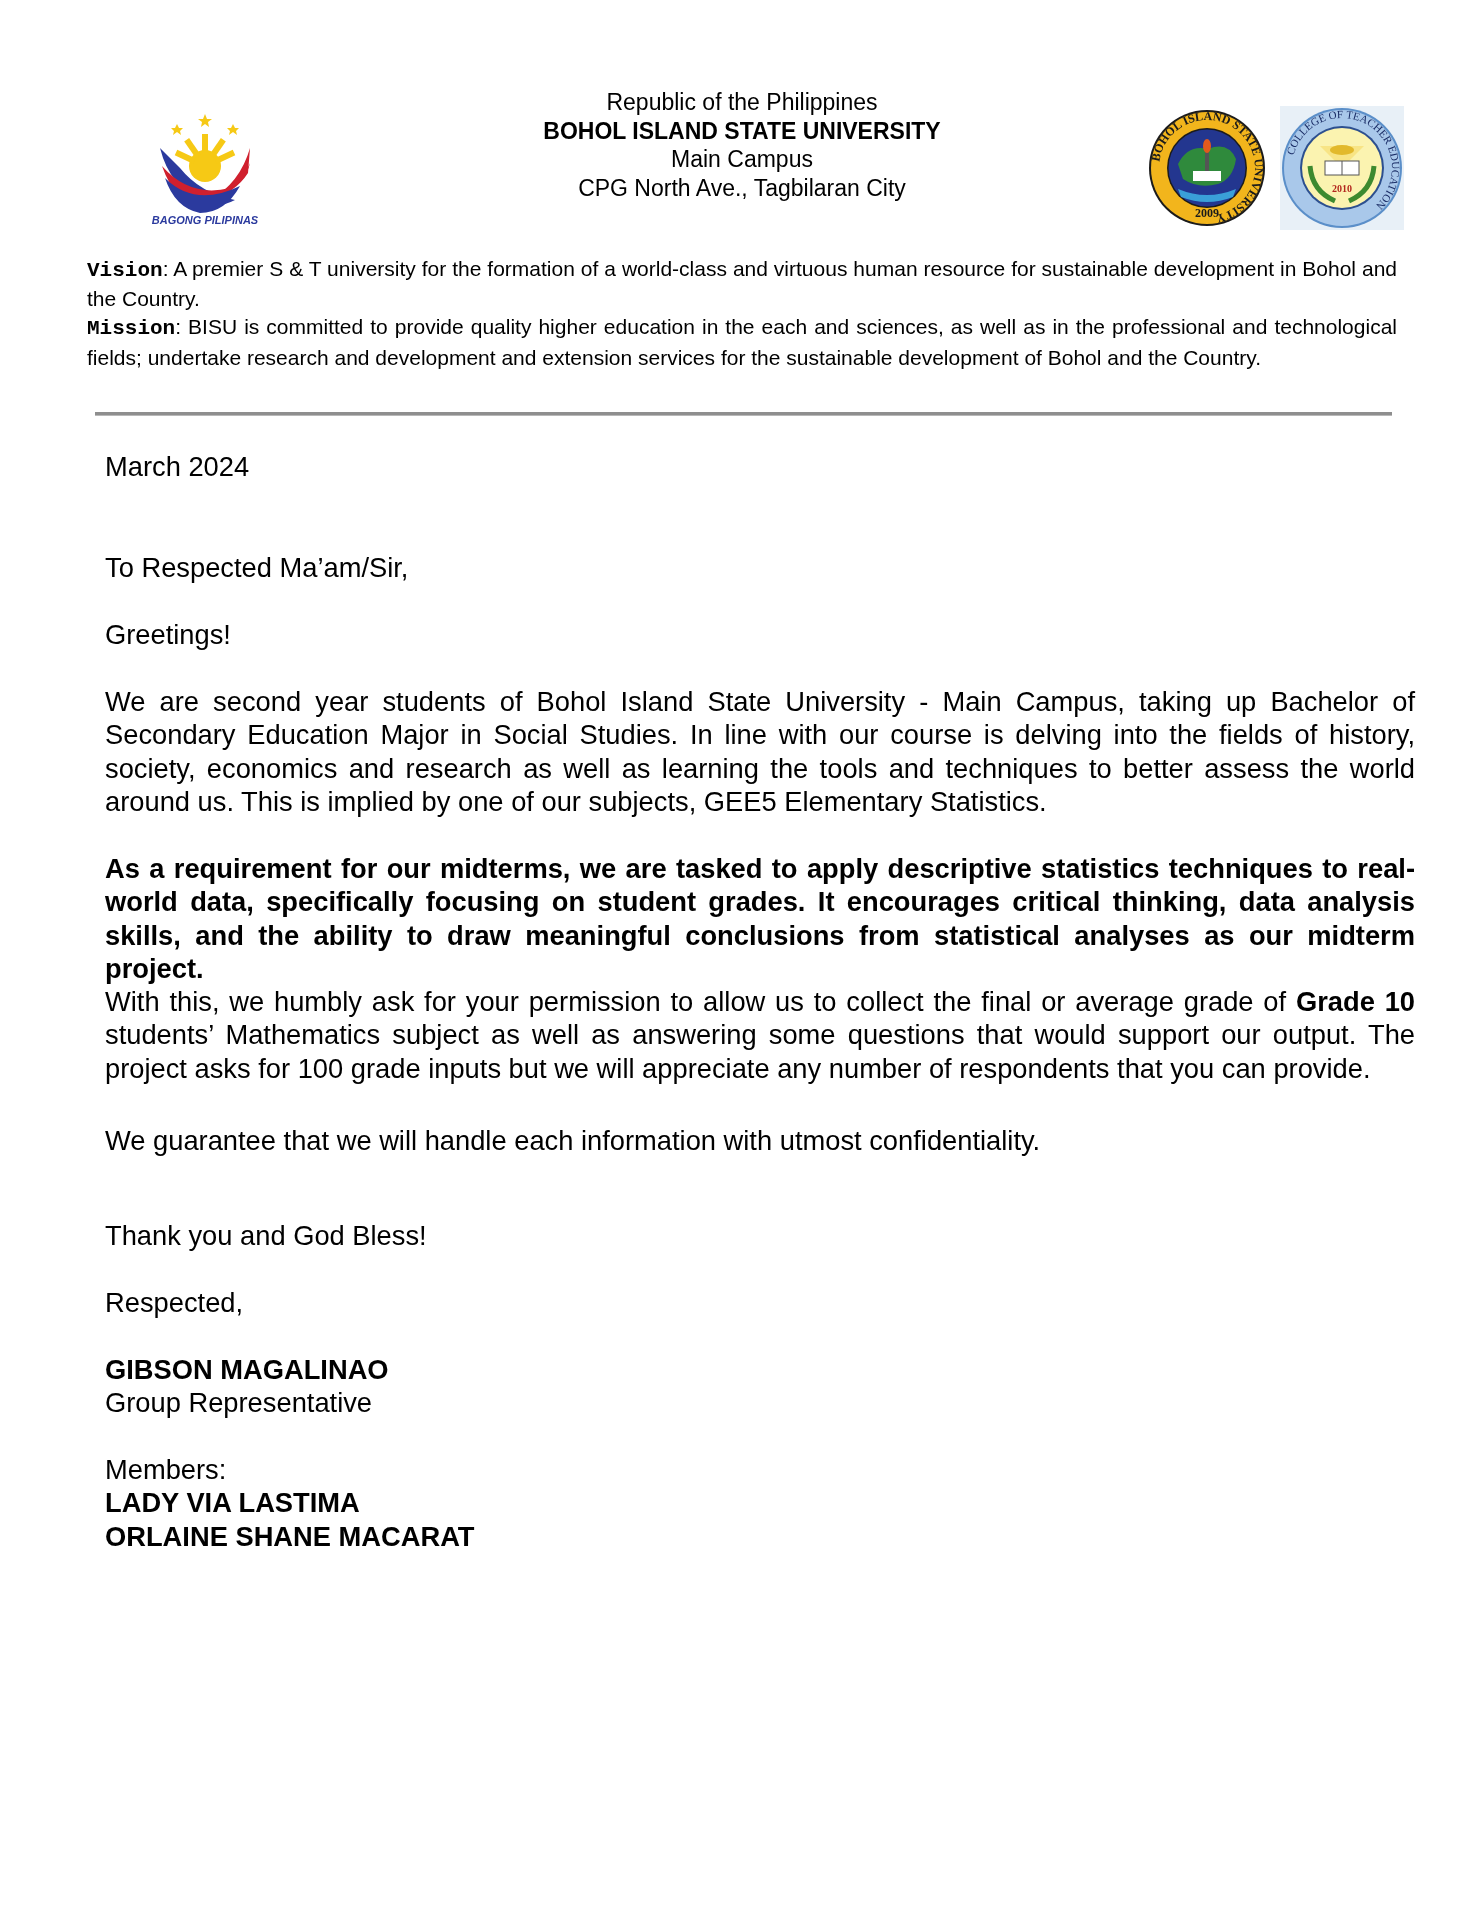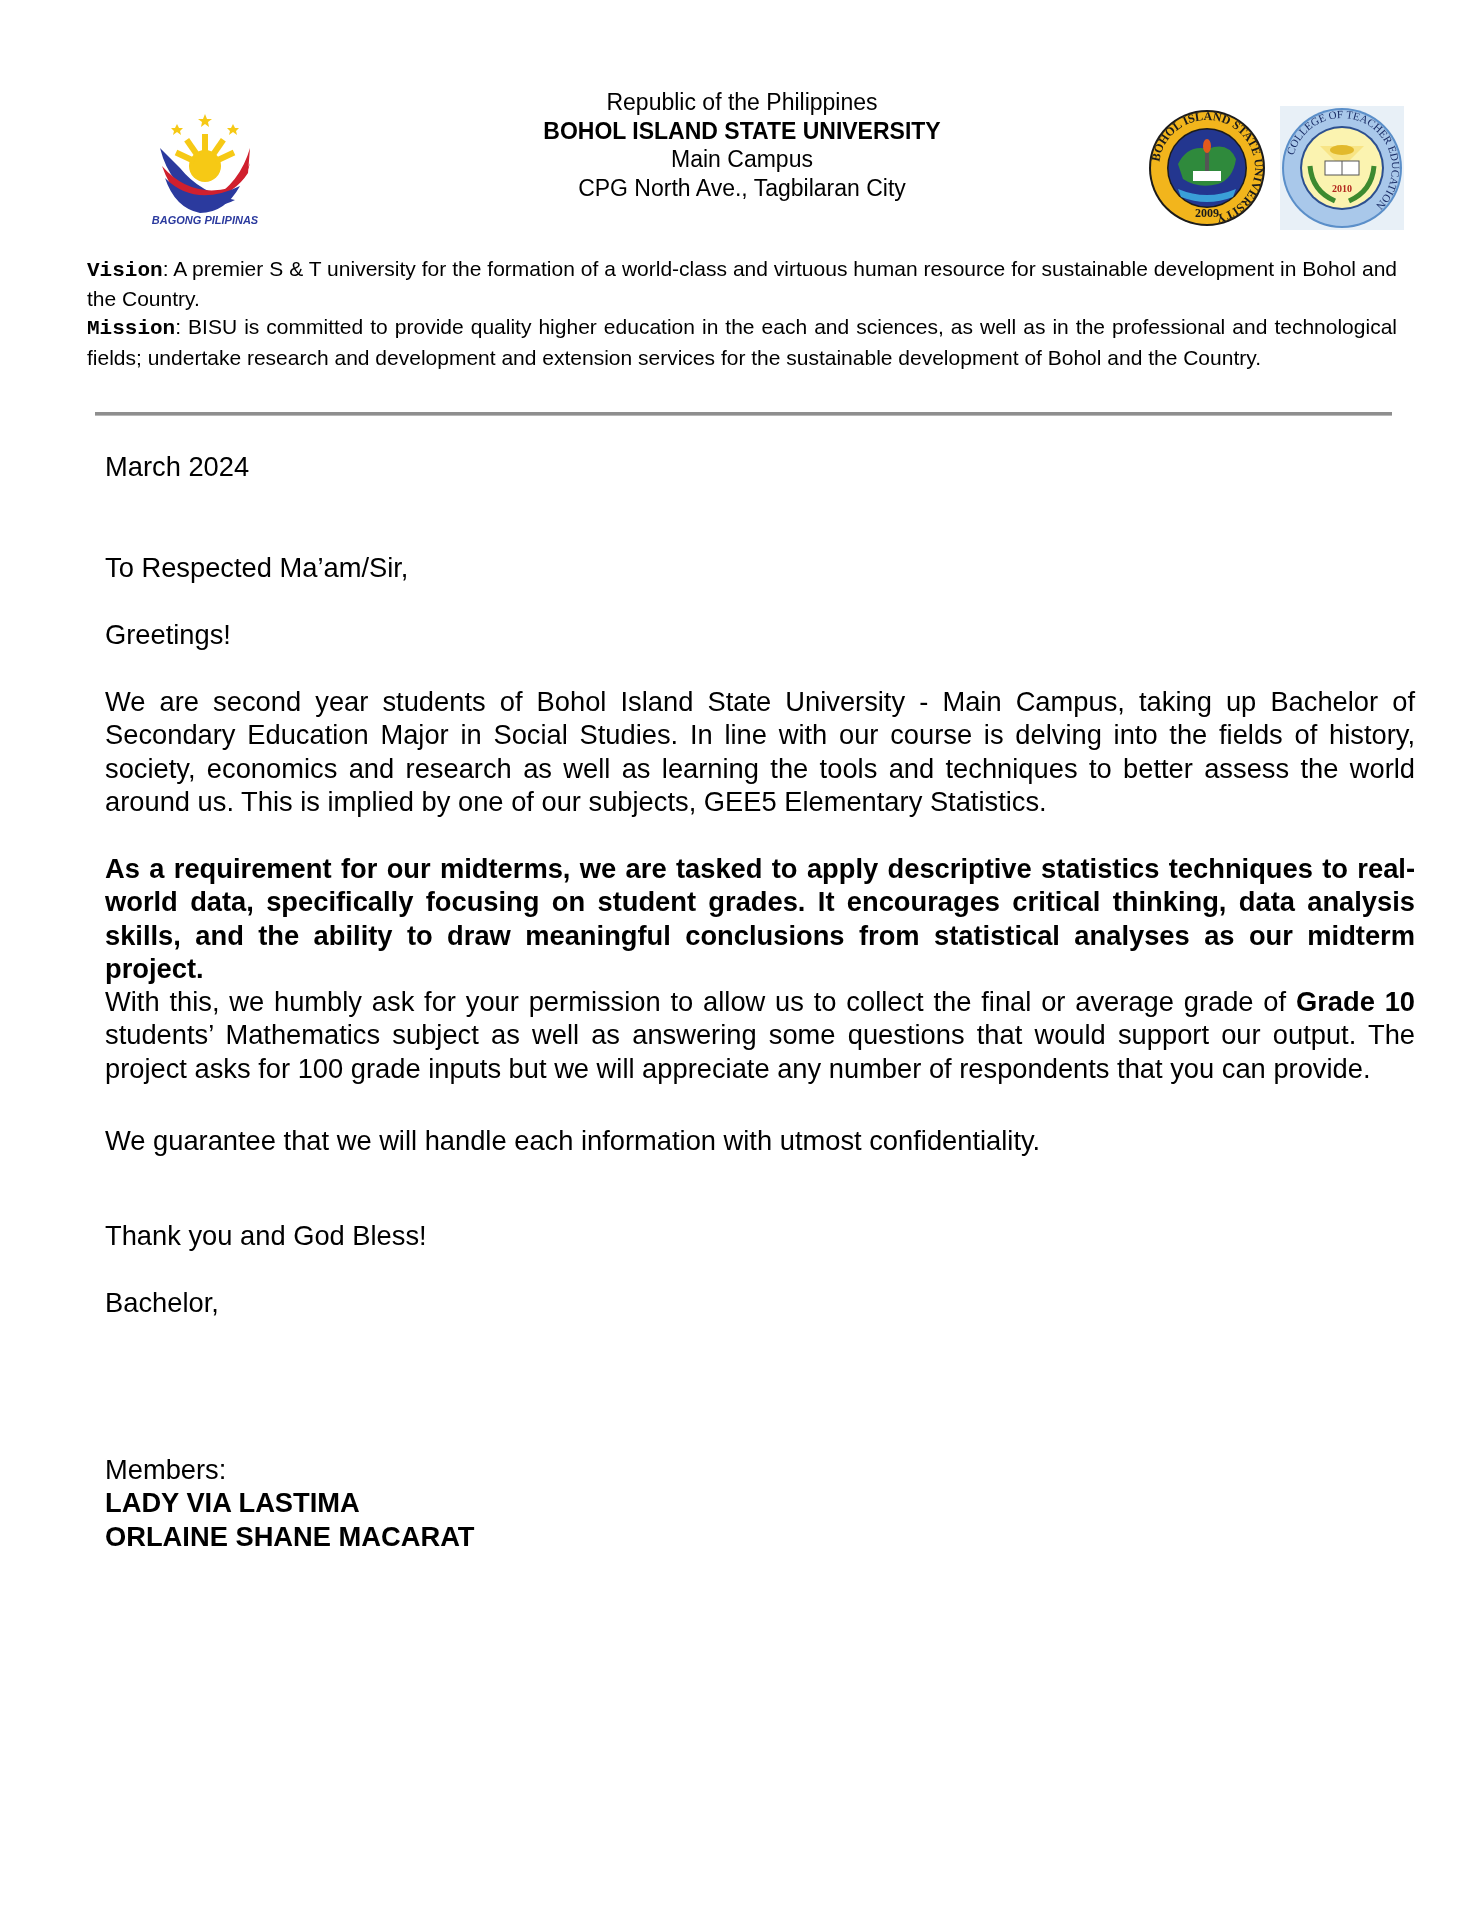--- a/index.html
+++ b/index.html
@@ -115,21 +115,25 @@
   <div class="rule"></div>
 
   <div class="letter date">March 2024</div>
   <div class="letter salutation">To Respected Ma’am/Sir,</div>
   <div class="letter greeting">Greetings!</div>
   <div class="letter para1">We are second year students of Bohol Island State University - Main Campus, taking up Bachelor of Secondary Education Major in Social Studies. In line with our course is delving into the fields of history, society, economics and research as well as learning the tools and techniques to better assess the world around us. This is implied by one of our subjects, GEE5 Elementary Statistics.</div>
   <div class="letter para2">As a requirement for our midterms, we are tasked to apply descriptive statistics techniques to real-world data, specifically focusing on student grades. It encourages critical thinking, data analysis skills, and the ability to draw meaningful conclusions from statistical analyses as our midterm project.</div>
   <div class="letter para3"><span>With this, we humbly ask for your permission to allow us to collect the final or average grade of </span><span class="bold">Grade 10</span><span> students’ Mathematics subject as well as answering some questions that would support our output. The project asks for 100 grade inputs but we will appreciate any number of respondents that you can provide.</span></div>
   <div class="letter para4">We guarantee that we will handle each information with utmost confidentiality.</div>
   <div class="letter thanks">Thank you and God Bless!</div>
-  <div class="letter closing">Bachelor,</div>
+  <div class="letter closing">Respected,</div>
 
+  <div class="letter sig">
+    <div class="bold">GIBSON MAGALINAO</div>
+    <div>Group Representative</div>
+  </div>
 
   <div class="letter members">
     <div>Members:</div>
     <div class="bold">LADY VIA LASTIMA</div>
     <div class="bold">ORLAINE SHANE MACARAT</div>
   </div>
 </div>
 
 </body></html>

